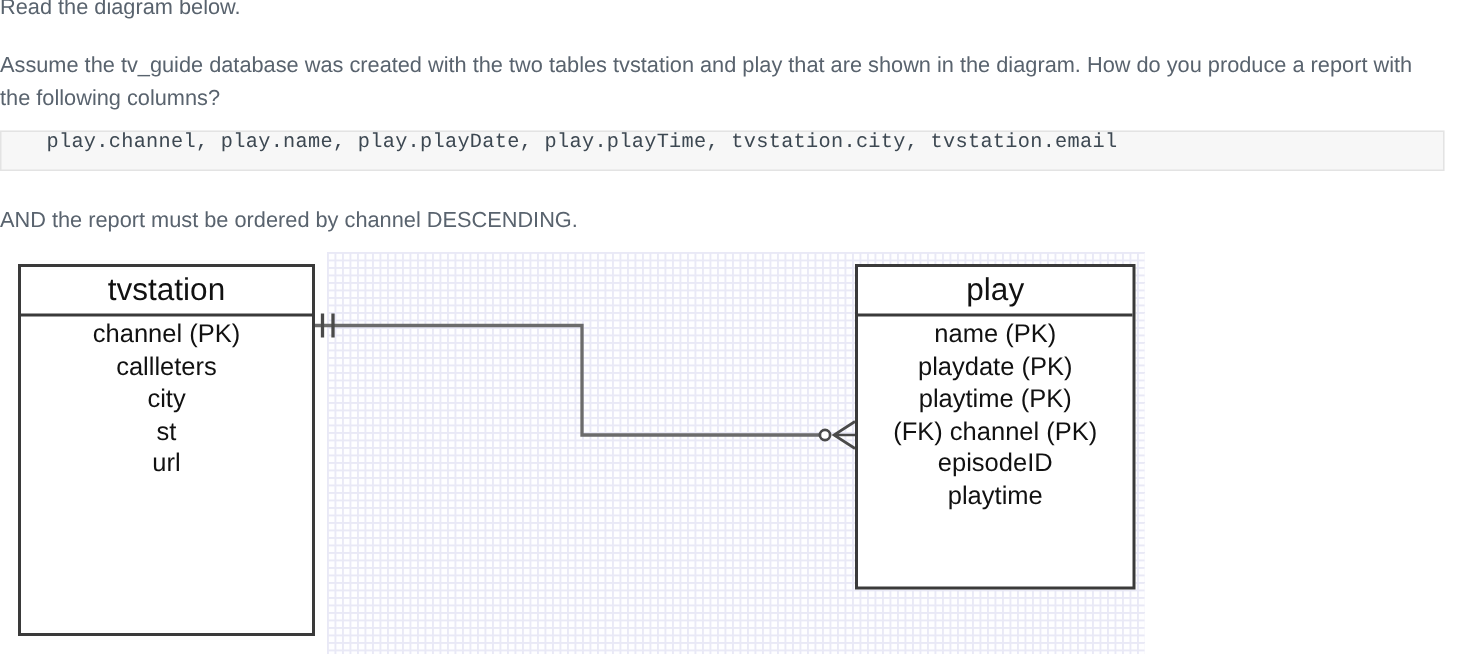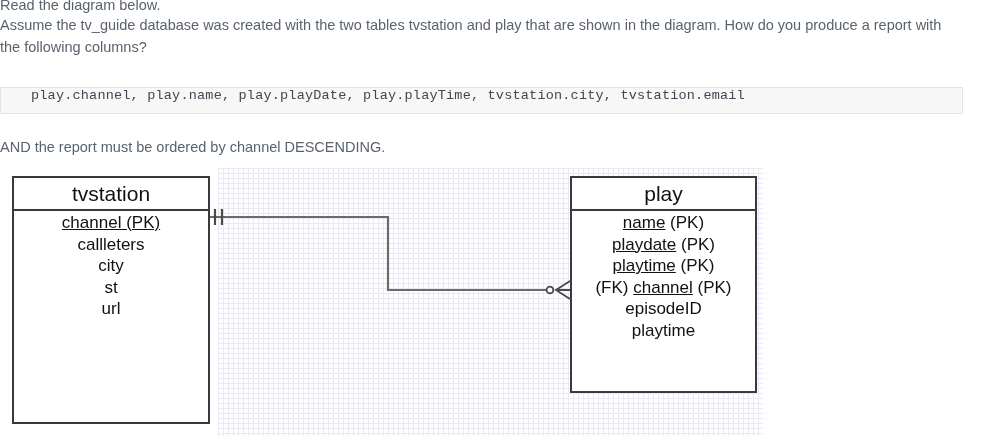--- a/index.html
+++ b/index.html
@@ -32,21 +32,21 @@
   #intro-line {
     position: absolute;
     left: 0;
     top: -6px;
     width: 600px;
     white-space: nowrap;
   }
   #question-line {
     position: absolute;
     left: 0;
-    top: 14px;
+    top: 33px;
     width: 965px;
   }
   #order-line {
     position: absolute;
     left: 0;
     top: 136px;
     width: 600px;
     white-space: nowrap;
   }
 
@@ -116,21 +116,20 @@
   .entity-fields {
     padding-top: 1px;
   }
   .field {
     font-size: 17px;
     line-height: 21.5px;
     color: #111111;
     white-space: nowrap;
   }
   .field .u {
-    text-decoration: underline;
     text-underline-offset: 1px;
   }
 
   #entity-tvstation {
     left: 12px;
     top: 14px;
     width: 198px;
     height: 248px;
   }
   #entity-play {

